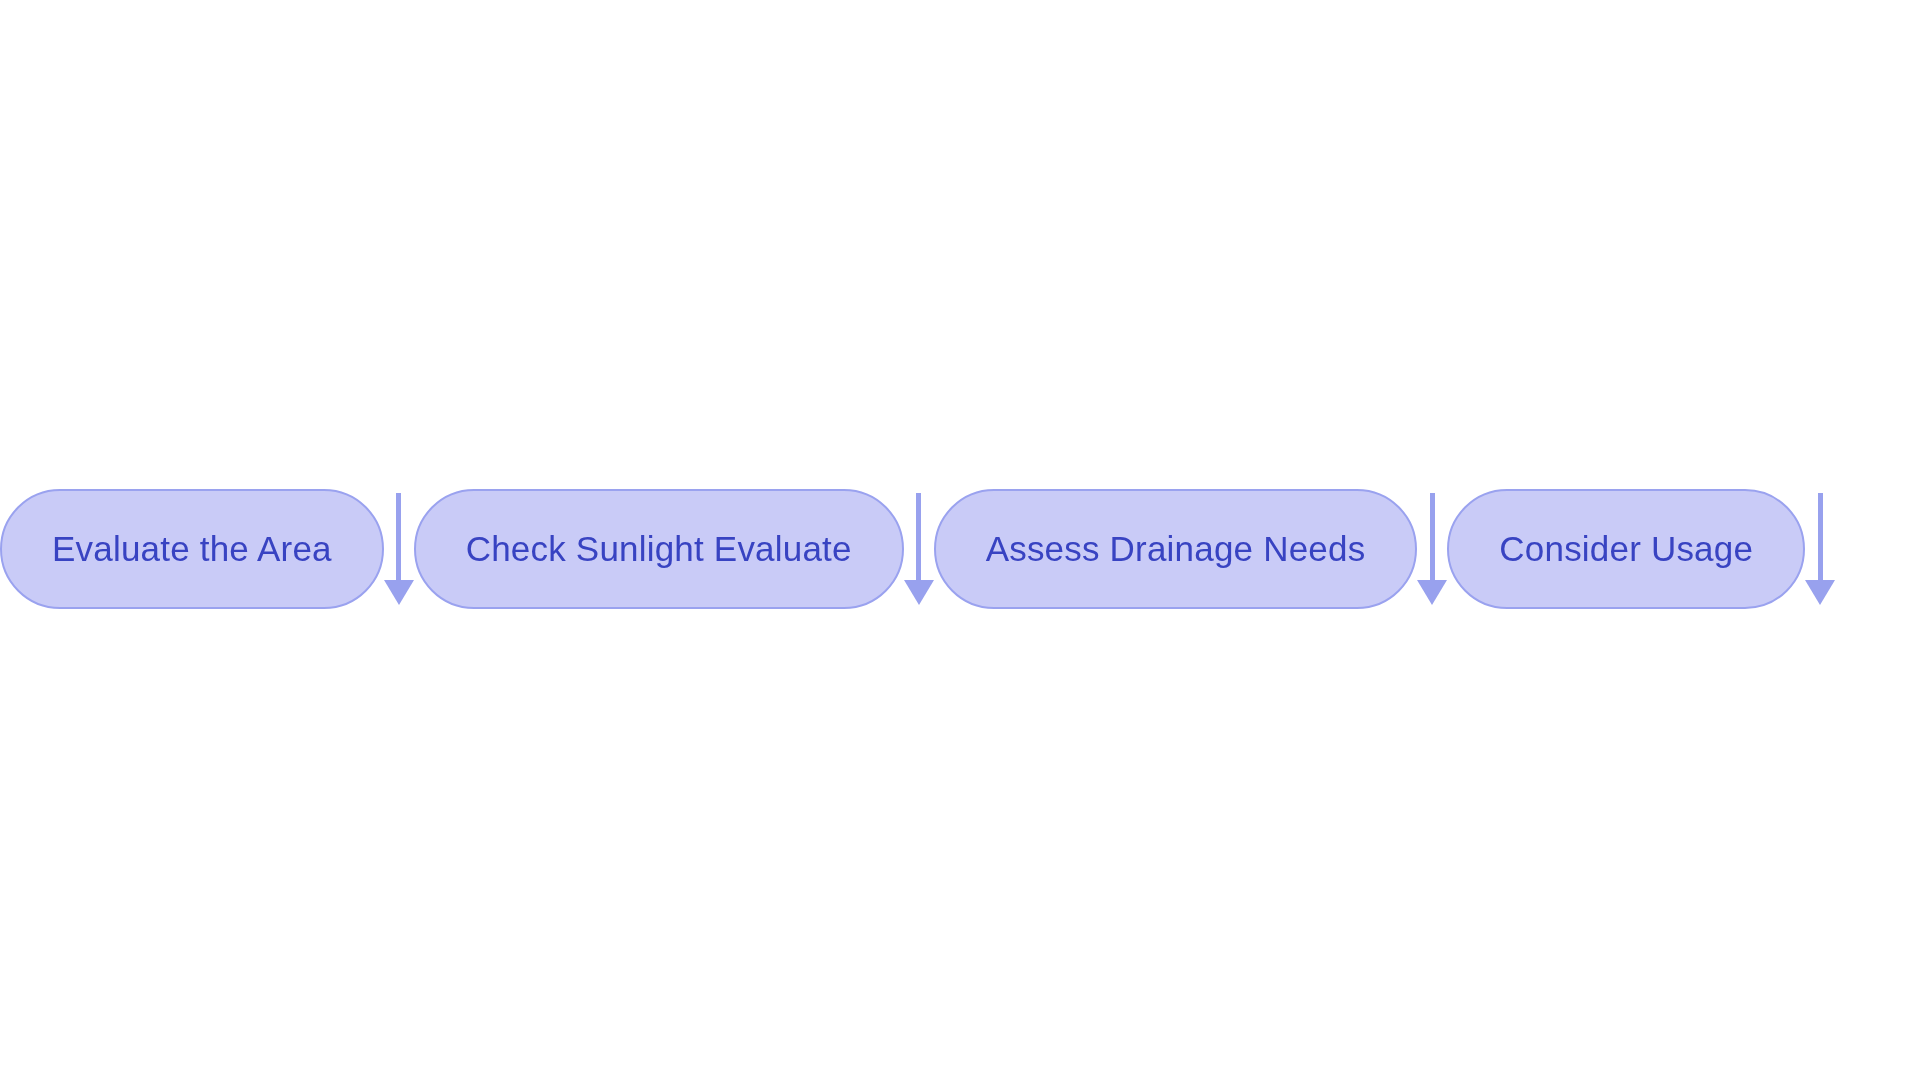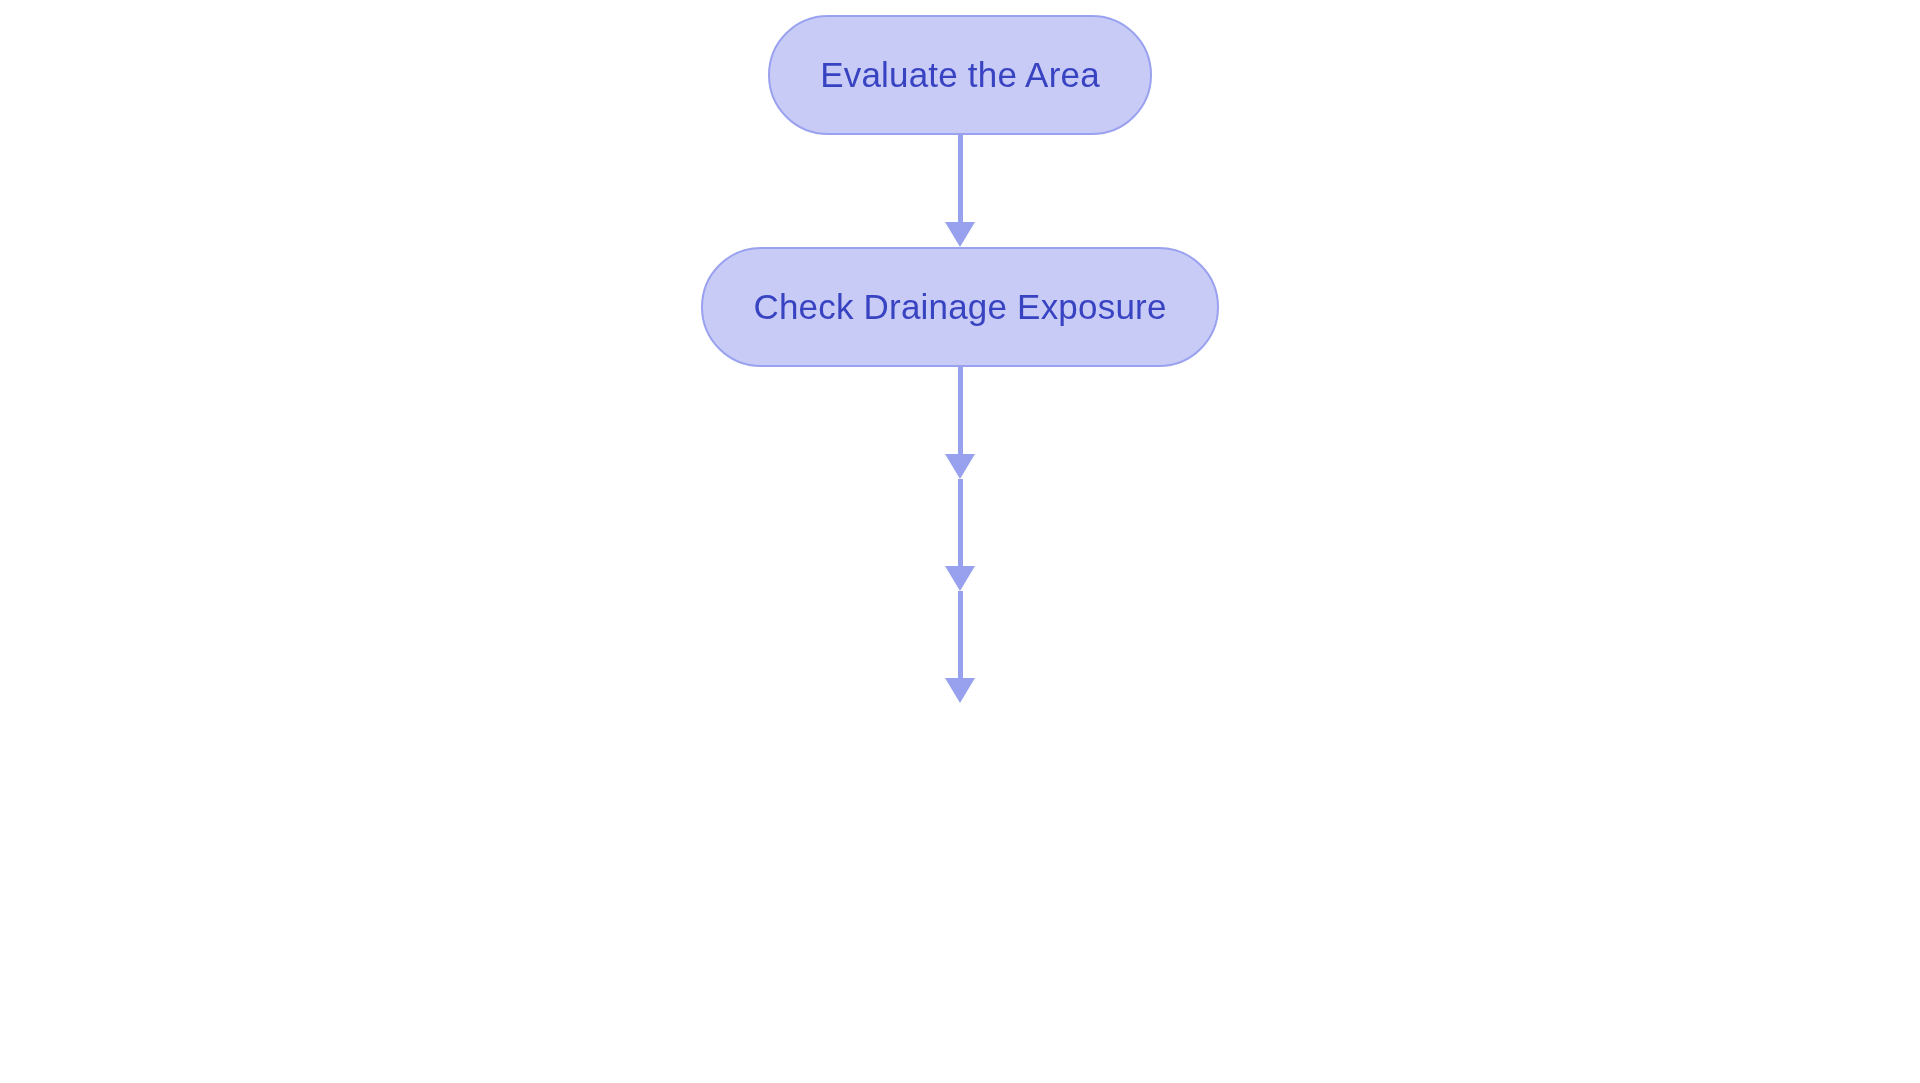--- a/index.html
+++ b/index.html
@@ -14,21 +14,21 @@
     width: 1920px;
     height: 1083px;
     background: var(--background);
     overflow: hidden;
     font-family: "Liberation Sans", sans-serif;
   }
   .canvas {
     width: 1920px;
     height: 1083px;
     display: flex;
-    flex-direction: column;
+    flex-direction: row;
     align-items: center;
     padding-top: 15px;
   }
   .node {
     height: 120px;
     min-width: 287px;
     padding: 0 50px;
     border-radius: 60px;
     background: var(--node-fill);
     border: 2px solid var(--node-border);
@@ -72,34 +72,40 @@
   <div class="node">
     <span class="node-label">Evaluate the Area</span>
   </div>
 
   <div class="arrow">
     <div class="arrow-line"></div>
     <div class="arrow-head"></div>
   </div>
 
   <div class="node">
-    <span class="node-label">Check Drainage Exposure</span>
+    <span class="node-label">Check Sunlight Evaluate</span>
   </div>
 
   <div class="arrow">
     <div class="arrow-line"></div>
     <div class="arrow-head"></div>
   </div>
 
+  <div class="node">
+    <span class="node-label">Assess Drainage Needs</span>
+  </div>
 
   <div class="arrow">
     <div class="arrow-line"></div>
     <div class="arrow-head"></div>
   </div>
 
+  <div class="node">
+    <span class="node-label">Consider Usage</span>
+  </div>
 
   <div class="arrow">
     <div class="arrow-line"></div>
     <div class="arrow-head"></div>
   </div>
 
 
 </div>
 
 </body></html>

